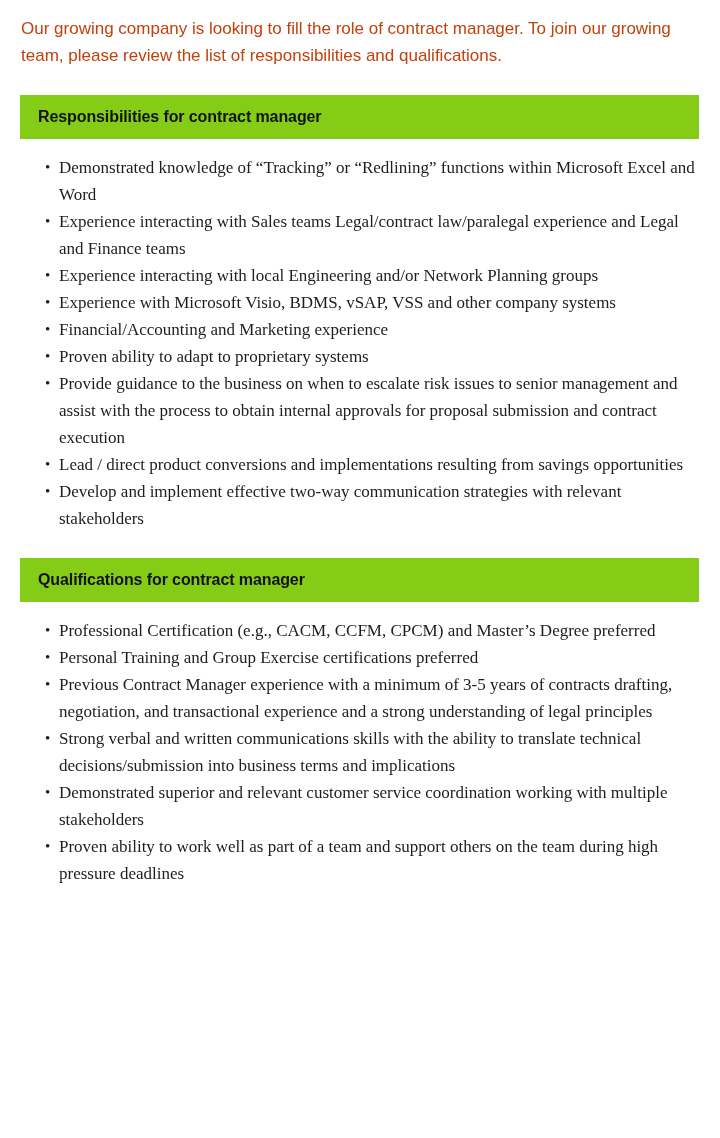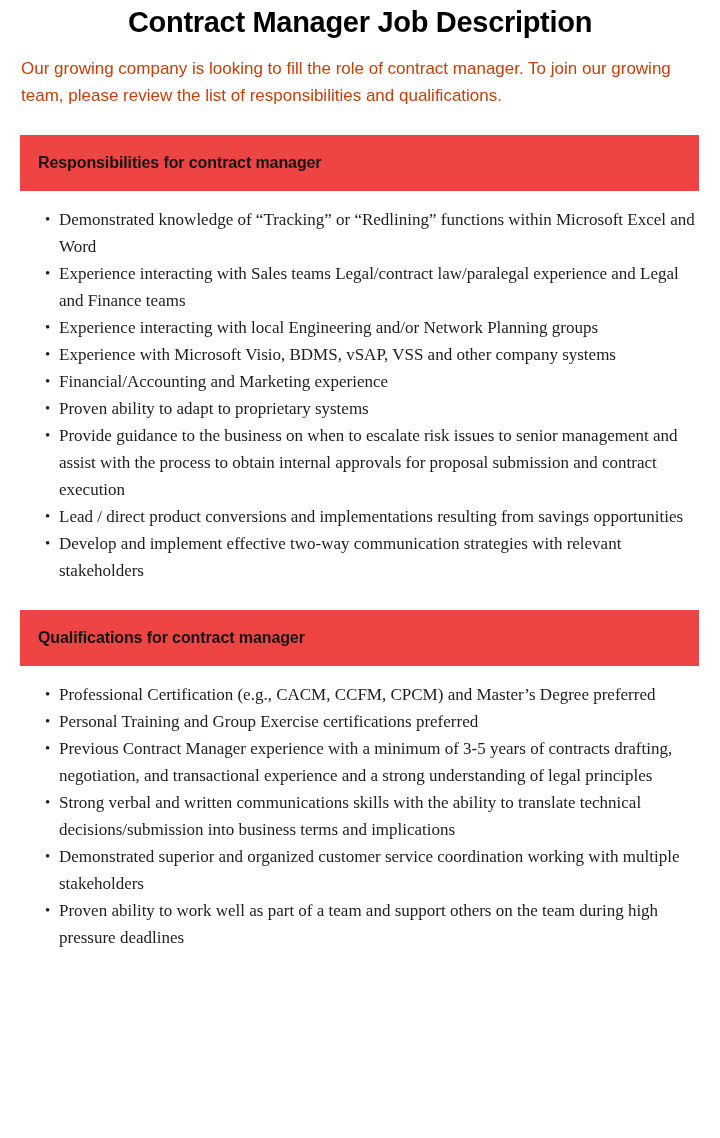--- a/index.html
+++ b/index.html
@@ -36,22 +36,22 @@
     color: #c2410c;
     margin: 0;
     padding: 15px 24px 0 21px;
   }
   .section {
     margin: 0;
     padding: 0;
   }
   .section-header {
     margin: 26px 21px 0 20px;
-    background: #ef4444;
-    height: 56px;
+    background: #84cc16;
+    height: 44px;
     display: flex;
     align-items: center;
     padding: 0 0 0 18px;
   }
   .section-header-text {
     font-size: 16px;
     font-weight: bold;
     color: #131313;
     letter-spacing: -0.1px;
     line-height: 20px;
@@ -79,21 +79,20 @@
     line-height: 27px;
     color: #1d1d1d;
   }
   .spacer-bottom { height: 18px; }
 </style>
 </head>
 <body>
 
 <div class="page">
 
-  <h1 class="doc-title">Contract Manager Job Description</h1>
 
   <p class="intro">Our growing company is looking to fill the role of contract manager. To join our growing team, please review the list of responsibilities and qualifications.</p>
 
   <div class="section">
     <div class="section-header">
       <span class="section-header-text">Responsibilities for contract manager</span>
     </div>
     <ul class="bullets" id="list-0">
         <li>Demonstrated knowledge of “Tracking” or “Redlining” functions within Microsoft Excel and Word</li>
         <li>Experience interacting with Sales teams Legal/contract law/paralegal experience and Legal and Finance teams</li>
@@ -109,20 +108,20 @@
 
   <div class="section">
     <div class="section-header">
       <span class="section-header-text">Qualifications for contract manager</span>
     </div>
     <ul class="bullets" id="list-1">
         <li>Professional Certification (e.g., CACM, CCFM, CPCM) and Master’s Degree preferred</li>
         <li>Personal Training and Group Exercise certifications preferred</li>
         <li>Previous Contract Manager experience with a minimum of 3-5 years of contracts drafting, negotiation, and transactional experience and a strong understanding of legal principles</li>
         <li>Strong verbal and written communications skills with the ability to translate technical decisions/submission into business terms and implications</li>
-        <li>Demonstrated superior and organized customer service coordination working with multiple stakeholders</li>
+        <li>Demonstrated superior and relevant customer service coordination working with multiple stakeholders</li>
         <li>Proven ability to work well as part of a team and support others on the team during high pressure deadlines</li>
       </ul>
   </div>
 
   <div class="spacer-bottom"></div>
 
 </div>
 
 </body></html>

